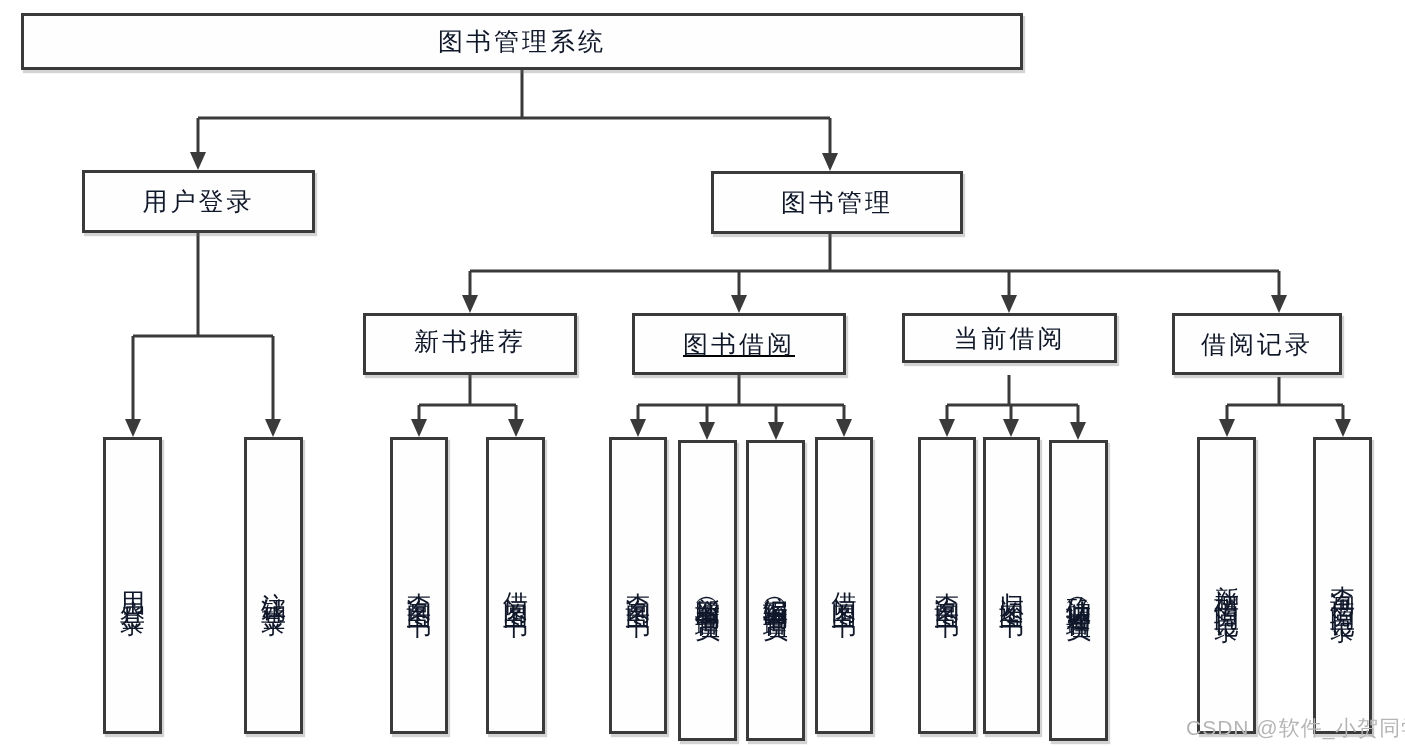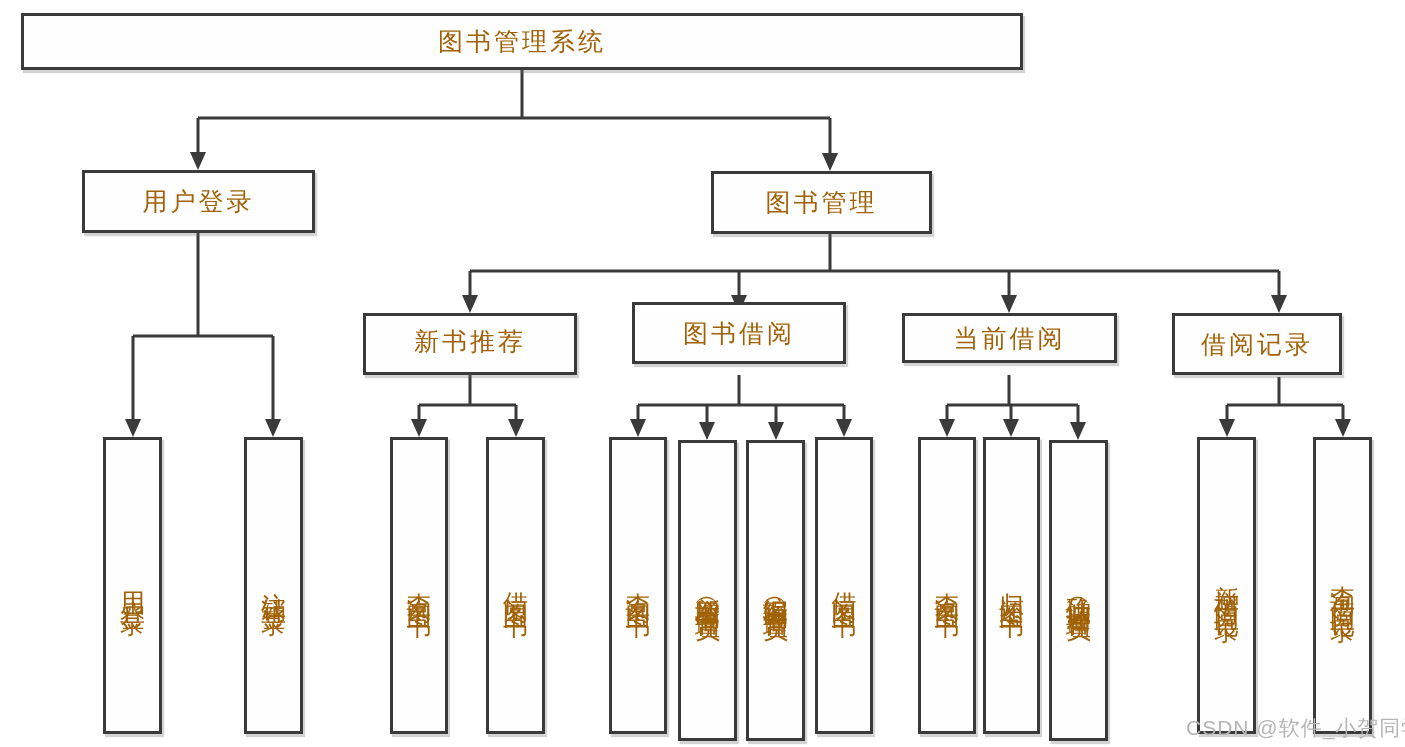--- a/index.html
+++ b/index.html
@@ -22,21 +22,21 @@
     border:3px solid #3a3a3a;
     display:flex;
     align-items:center;
     justify-content:center;
     box-shadow:2px 3px 1px rgba(110,110,110,0.30);
     z-index:2;
   }
 
   .box .lbl {
     font-size:25px;
-    color:#a16207;
+    color:#0f172a;
     letter-spacing:3px;
     white-space:nowrap;
     line-height:1.15;
   }
 
   .leaf .lbl {
     writing-mode:vertical-rl;
     letter-spacing:7px;
     white-space:normal;
   }
@@ -90,28 +90,28 @@
       M1335 419 L1351 419 L1343 437 Z"></path>
   </svg>
 
   <div class="box" style="left:21px; top:13px; width:1002px; height:57px;">
     <span class="lbl">图书管理系统</span>
   </div>
 
   <div class="box" style="left:82px; top:170px; width:233px; height:63px;">
     <span class="lbl">用户登录</span>
   </div>
-  <div class="box" style="left:711px; top:171px; width:221px; height:63px;">
+  <div class="box" style="left:711px; top:171px; width:252px; height:63px;">
     <span class="lbl">图书管理</span>
   </div>
 
   <div class="box" style="left:363px; top:313px; width:214px; height:62px;font-family:Liberation Mono, monospace;">
     <span class="lbl">新书推荐</span>
   </div>
-  <div class="box" style="left:632px; top:302px; width:214px; height:62px;">
+  <div class="box" style="left:632px; top:313px; width:214px; height:62px;text-decoration:underline;">
     <span class="lbl">图书借阅</span>
   </div>
   <div class="box" style="left:902px; top:313px; width:215px; height:50px;">
     <span class="lbl">当前借阅</span>
   </div>
   <div class="box" style="left:1172px; top:313px; width:170px; height:62px;">
     <span class="lbl">借阅记录</span>
   </div>
 
   <div class="box leaf" style="left:103px; top:437px; width:59px; height:297px;">

